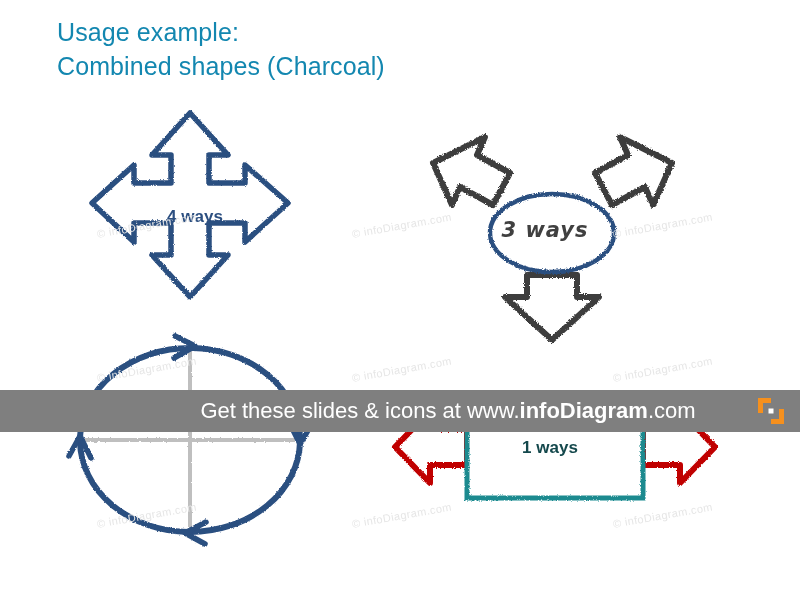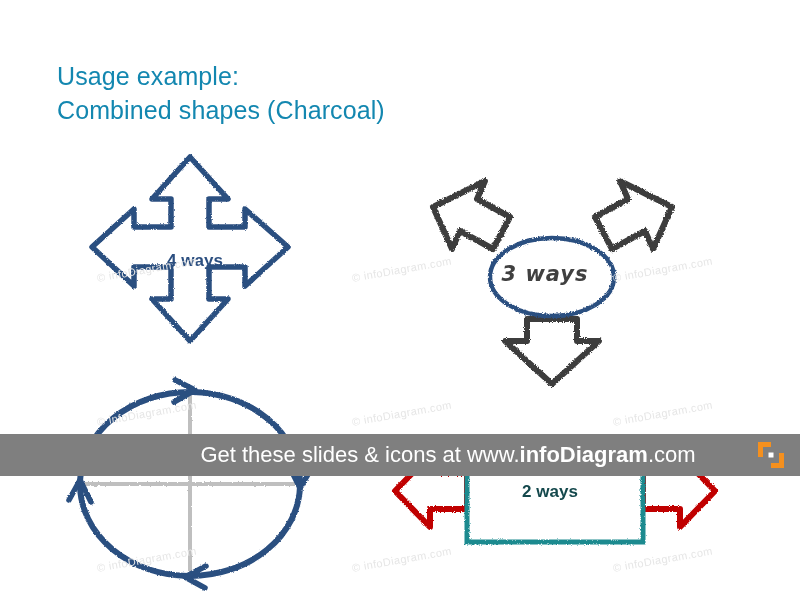--- a/index.html
+++ b/index.html
@@ -13,21 +13,20 @@
     font-family: "Liberation Sans", sans-serif;
     overflow: hidden;
     position: relative;
   }
   #slide {
     position: absolute;
     left: 0; top: 0;
     width: 800px;
     height: 432px;
     background: #ffffff;
-    margin-top: 44px;
   }
 
   
   #title {
     position: absolute;
     left: 57px;
     top: 15px;
     width: 600px;
     font-size: 25px;
     line-height: 34px;
@@ -234,21 +233,21 @@
 
       <g filter="url(#rough2)">
         <path d="M330 62 L295 26 L295 44 L258 44 L258 80 L295 80 L295 98 Z" fill="none" stroke="#C00000" stroke-width="6" stroke-linejoin="round" stroke-linecap="round"></path>
       </g>
 
       <g filter="url(#rough2)">
         <rect x="82" y="10" width="176" height="103" fill="#FFFFFF" stroke="#1B8A8F" stroke-width="5"></rect>
       </g>
     </svg>
   </div>
-  <div class="center-label" id="label-2ways" style="color: rgb(20, 72, 76);">2 ways</div>
+  <div class="center-label" id="label-2ways" style="color: rgb(20, 72, 76);">1 ways</div>
 
   <div id="watermark-layer">
       <div class="watermark" style="left: 97px; top: 228px;">© infoDiagram.com</div>
       <div class="watermark" style="left: 352px; top: 228px;">© infoDiagram.com</div>
       <div class="watermark" style="left: 613px; top: 228px;">© infoDiagram.com</div>
       <div class="watermark" style="left: 97px; top: 372px;">© infoDiagram.com</div>
       <div class="watermark" style="left: 352px; top: 372px;">© infoDiagram.com</div>
       <div class="watermark" style="left: 613px; top: 372px;">© infoDiagram.com</div>
       <div class="watermark" style="left: 97px; top: 518px;">© infoDiagram.com</div>
       <div class="watermark" style="left: 352px; top: 518px;">© infoDiagram.com</div>

